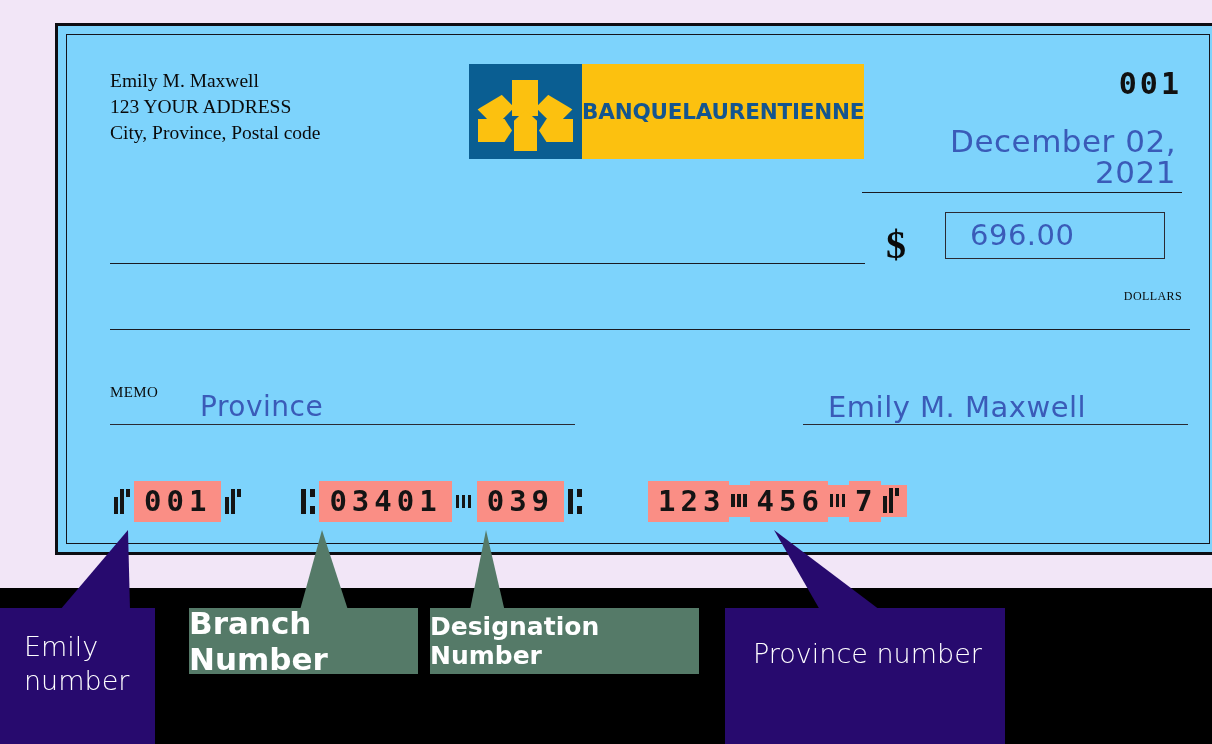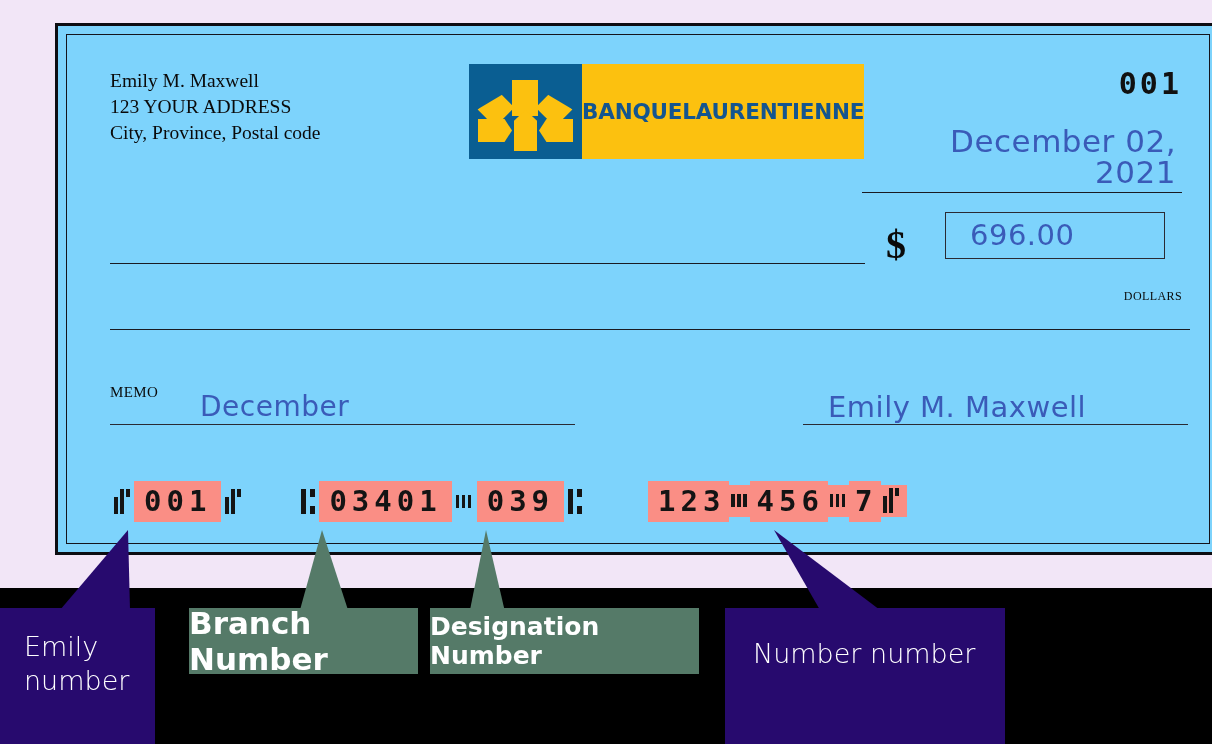--- a/index.html
+++ b/index.html
@@ -171,21 +171,21 @@
 
   <div id="dollar-sign" class="static-txt">$</div>
   <div id="amount-box">
     <div id="amount-val" class="hand">696.00</div>
   </div>
 
   <div id="written-rule"></div>
   <div id="dollars-label" class="static-txt">DOLLARS</div>
 
   <div id="memo-label" class="static-txt">MEMO</div>
-  <div id="memo-val" class="hand">December</div>
+  <div id="memo-val" class="hand">Province</div>
   <div id="memo-rule"></div>
 
   <div id="sig-val" class="hand">Emily M. Maxwell</div>
   <div id="sig-rule"></div>
 
   <div id="micr-line">
     <span class="micr-sym">
       <span class="sym-onus">
           <b style="left:0;width:4px;height:17px;"></b>
           <b style="left:6px;width:4px;height:25px;"></b>
@@ -271,16 +271,16 @@
 
 <div id="callout-institution" class="callout">
   <div class="spike"></div>
   <div class="box">Designation Number</div>
 </div>
 
 <div id="callout-account" class="callout">
   <div class="spike"></div>
   <div class="box">
     <div>
-      <div>Number number</div>
+      <div>Province number</div>
     </div>
   </div>
 </div>
 
 </body></html>

